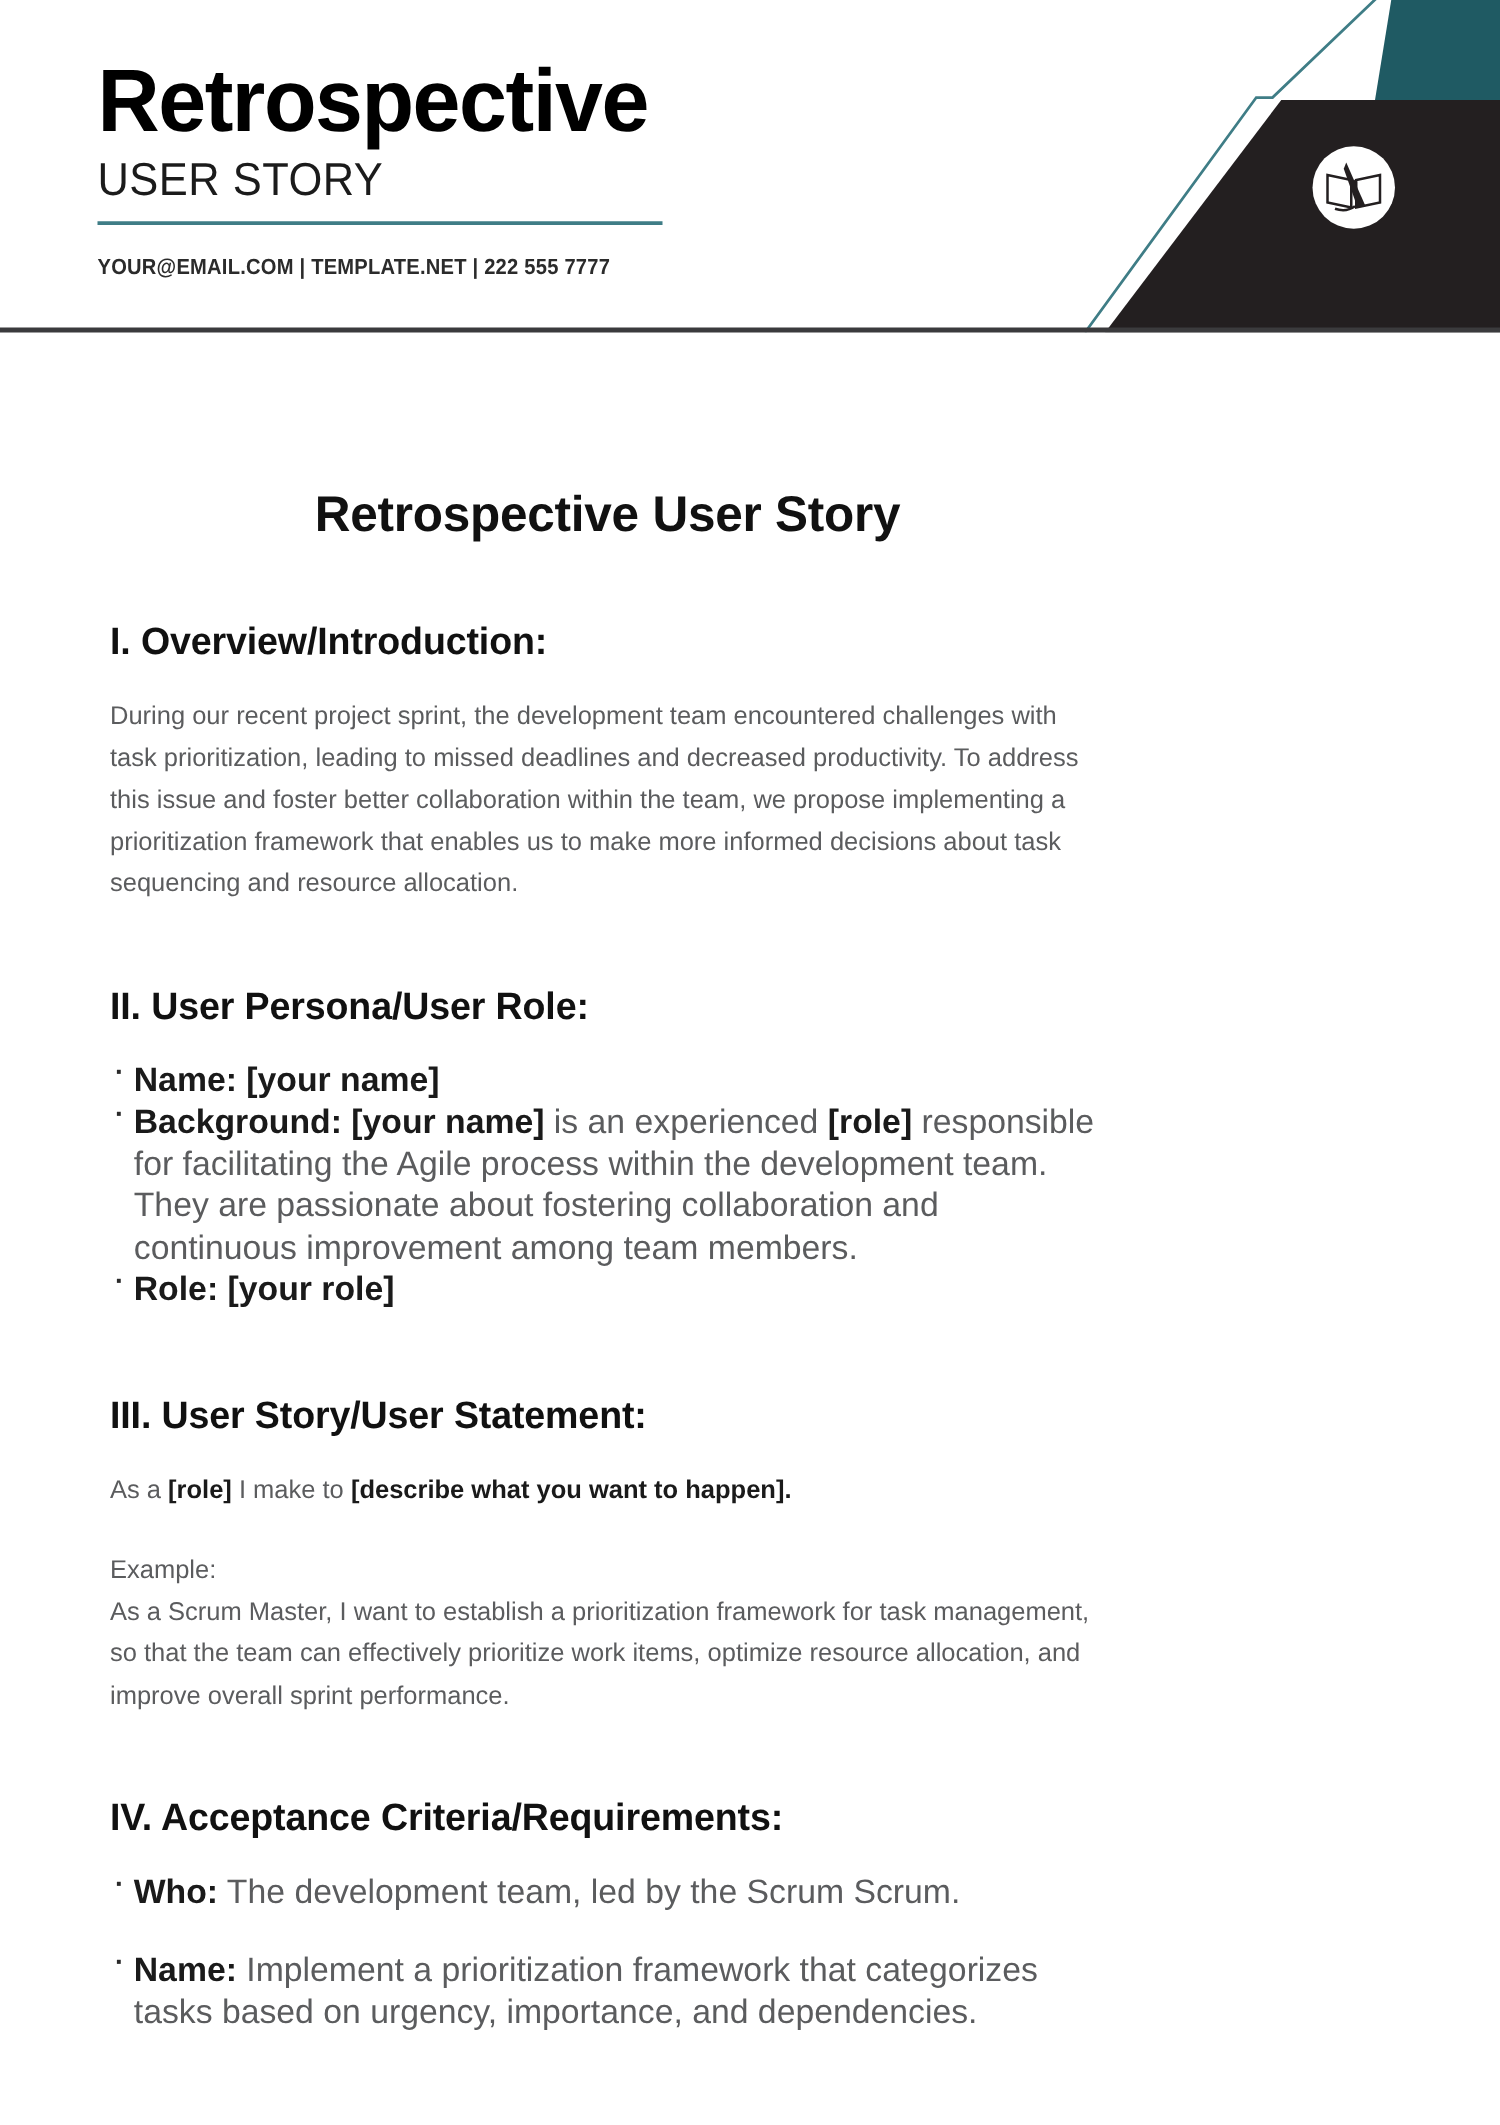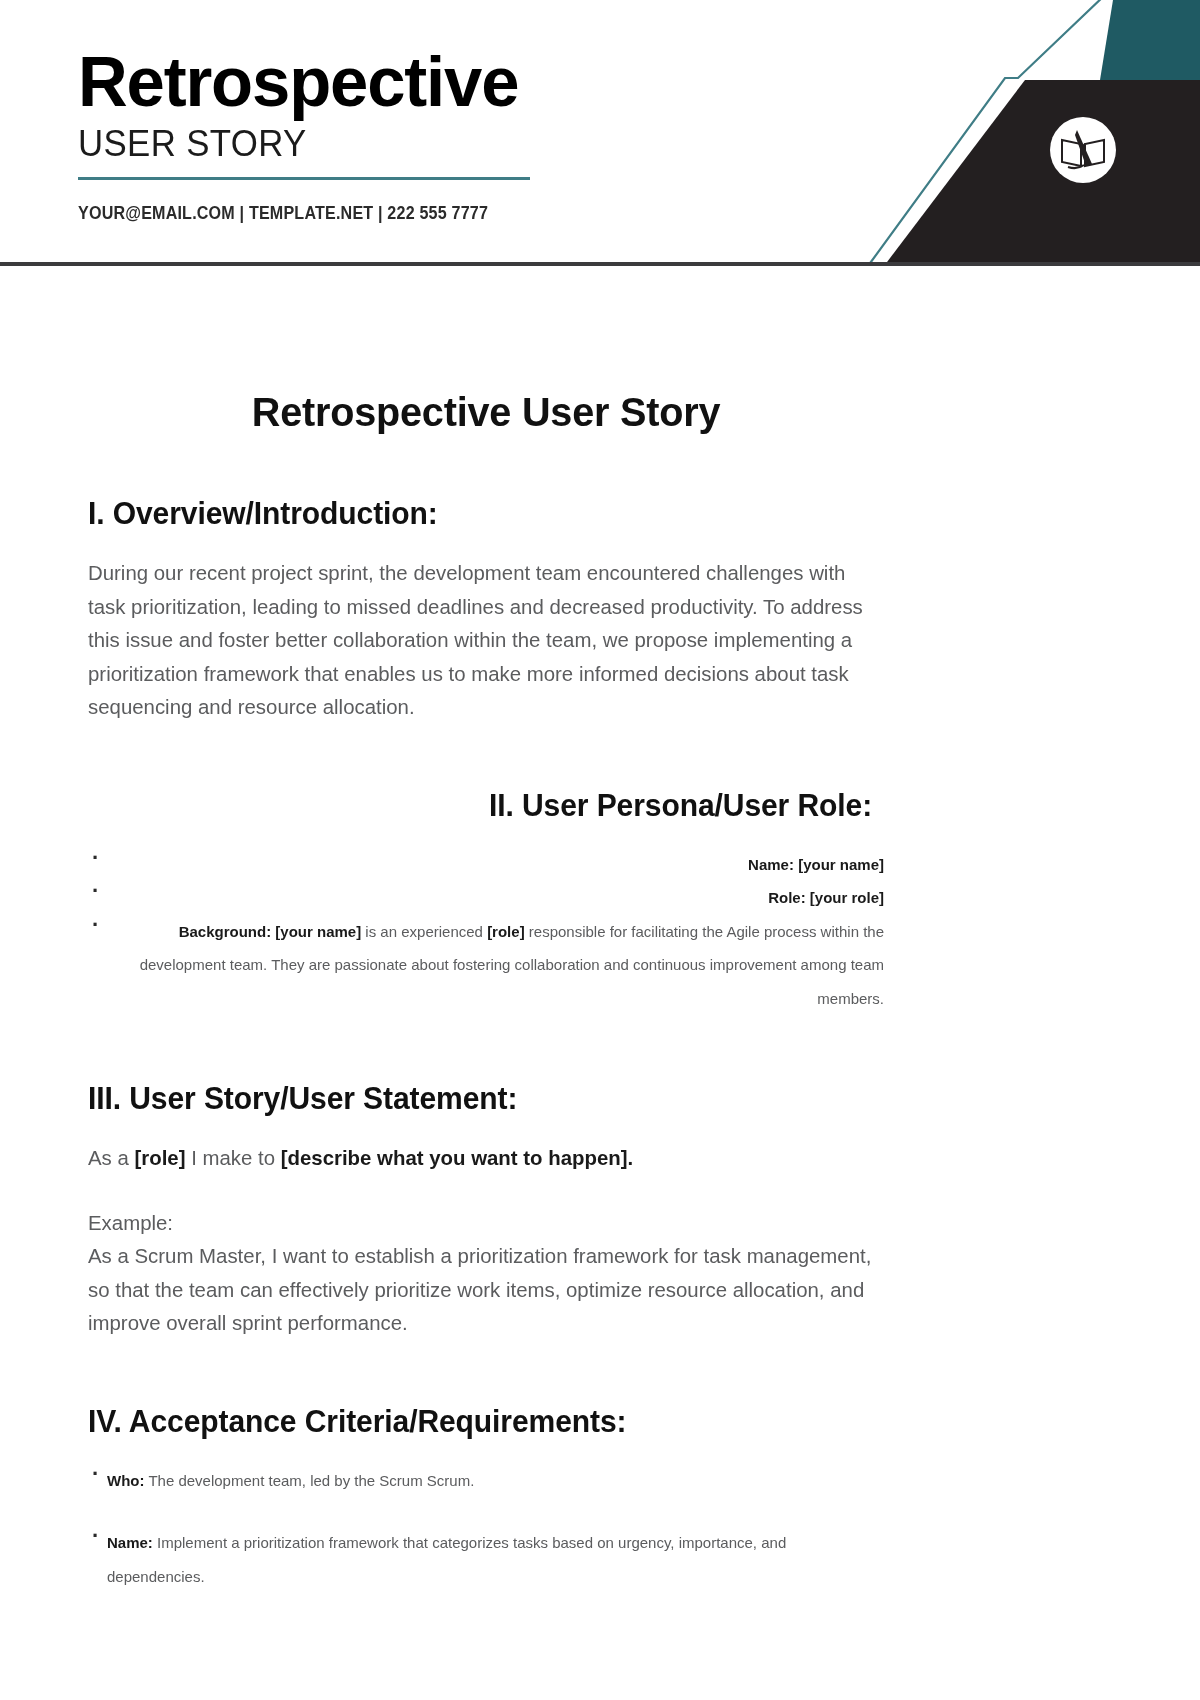--- a/index.html
+++ b/index.html
@@ -104,21 +104,21 @@
     font-weight: 700;
     letter-spacing: -0.2px;
     color: #111111;
     margin-top: 122px;
     transform: scaleX(0.99);
   }
 
   .section {
     margin-top: 58px;
   }
-  .section.s2 { margin-top: 62px; text-align: right; }
+  .section.s2 { margin-top: 62px; }
   .section.s3 { margin-top: 64px; }
   .section.s4 { margin-top: 62px; }
 
   .section-heading {
     font-family: "Liberation Sans Narrow", "Liberation Sans", sans-serif;
     font-size: 30.5px;
     line-height: 38px;
     font-weight: 700;
     letter-spacing: -0.1px;
     color: #111111;
@@ -148,21 +148,21 @@
   
   .bullets {
     list-style: none;
     margin: 0;
     padding: 0;
   }
   .bullet {
     position: relative;
     padding-left: 19px;
     font-family: "Liberation Sans Narrow", "Liberation Sans", sans-serif;
-    font-size: 15px;
+    font-size: 27px;
     line-height: 33.5px;
     color: #5b5c5e;
     max-width: 920px;
     margin: 0;
   }
   .bullet + .bullet { margin-top: 0; }
   .bullet.spaced { margin-top: 29px; }
   .bullet::before {
     content: "\00B7";
     position: absolute;
@@ -223,27 +223,27 @@
     <p class="para">During our recent project sprint, the development team encountered challenges with task prioritization, leading to missed deadlines and decreased productivity. To address this issue and foster better collaboration within the team, we propose implementing a prioritization framework that enables us to make more informed decisions about task sequencing and resource allocation.</p>
   </div>
 
   <div class="section s2">
     <div class="section-heading">II. User Persona/User Role:</div>
     <ul class="bullets">
       <li class="bullet all-bold">
         <b>Name:</b>
         <span> [your name]</span>
       </li>
+      <li class="bullet">
+        <b>Background:</b>
+        <span> <b>[your name]</b> is an experienced <b>[role]</b> responsible for facilitating the Agile process within the development team. They are passionate about fostering collaboration and continuous improvement among team members.</span>
+      </li>
       <li class="bullet all-bold">
         <b>Role:</b>
         <span> [your role]</span>
-      </li>
-      <li class="bullet">
-        <b>Background:</b>
-        <span> <b>[your name]</b> is an experienced <b>[role]</b> responsible for facilitating the Agile process within the development team. They are passionate about fostering collaboration and continuous improvement among team members.</span>
       </li>
     </ul>
   </div>
 
   <div class="section s3">
     <div class="section-heading">III. User Story/User Statement:</div>
     <p class="para">
       <span>As a </span><b>[role]</b><span> I make to </span><b>[describe what you want to happen].</b>
     </p>
     <div class="gap-line"></div>

